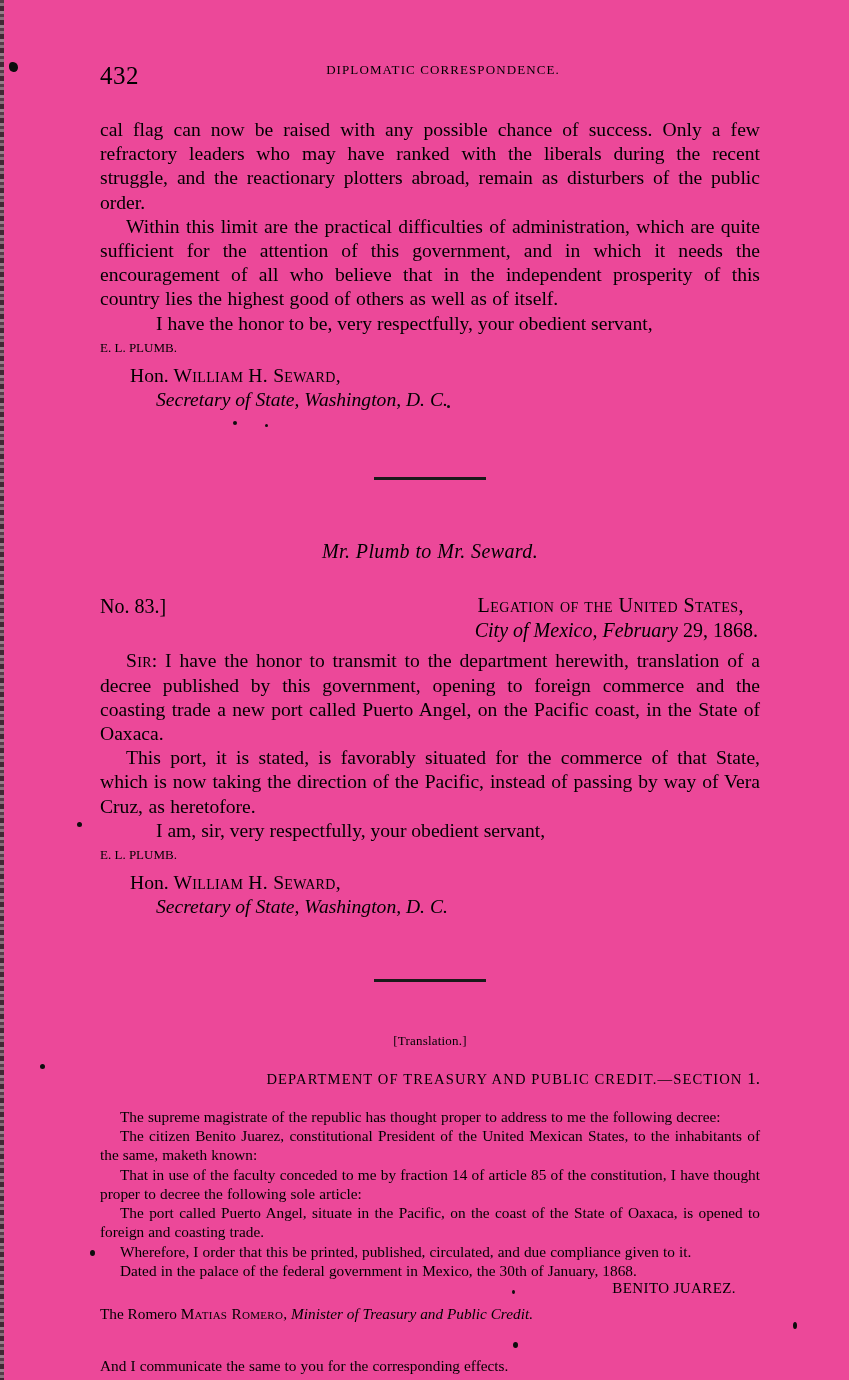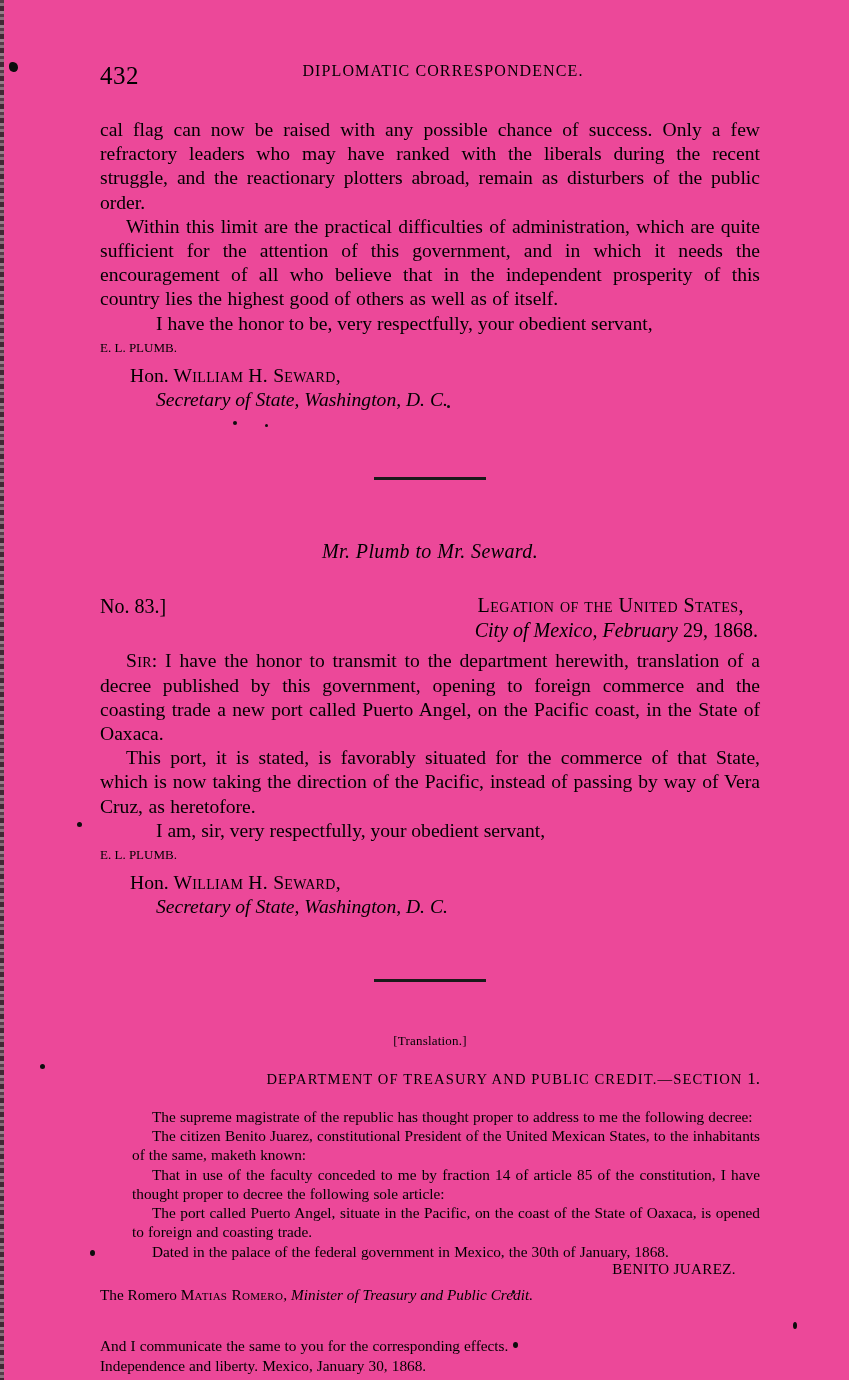--- a/index.html
+++ b/index.html
@@ -66,21 +66,21 @@
     margin-top: 62px;
   }
   .folio {
     position: absolute;
     left: 0; top: 0;
     font-size: 25px;
     letter-spacing: .5px;
   }
   .head-title {
     text-align: center;
-    font-size: 16px;
+    font-size: 13px;
     letter-spacing: 1.1px;
     padding-left: 26px;
   }
 
   
   .body-text {
     font-size: 19.6px;
     line-height: 24.2px;
     text-align: justify;
     text-align-last: left;
@@ -265,25 +265,26 @@
     </div>
 
     <div class="rule-wrap" style="margin-top: 48px;">
       <span class="rule"></span>
     </div>
 
     <div class="translation-label" style="margin-top: 47px;">[Translation.]</div>
 
     <div class="dept-head"><span>DEPARTMENT OF TREASURY AND PUBLIC CREDIT.—SECTION</span> <span class="secnum">1.</span></div>
 
-    <div class="small-body" style="margin-top: 18px; margin-left: 32px;">
+    <div class="small-body" style="margin-top: 18px;">
       <p class="small-indent">The supreme magistrate of the republic has thought proper to address to me the following decree:</p>
       <p class="small-indent">The citizen Benito Juarez, constitutional President of the United Mexican States, to the inhabitants of the same, maketh known:</p>
       <p class="small-indent">That in use of the faculty conceded to me by fraction 14 of article 85 of the constitution, I have thought proper to decree the following sole article:</p>
       <p class="small-indent">The port called Puerto Angel, situate in the Pacific, on the coast of the State of Oaxaca, is opened to foreign and coasting trade.</p>
+      <p class="small-indent">Wherefore, I order that this be printed, published, circulated, and due compliance given to it.</p>
       <p class="small-indent">Dated in the palace of the federal government in Mexico, the 30th of January, 1868.</p>
     </div>
 
     <div class="small-sig">BENITO JUAREZ.</div>
 
     <div class="citizen-line" style="margin-top: 7px;">
       <span>The Romero </span><span class="sc">Matias Romero,</span><span class="ital"> Minister of Treasury and Public Credit.</span>
     </div>
 
     <div class="small-body" style="margin-top: 32px;">

